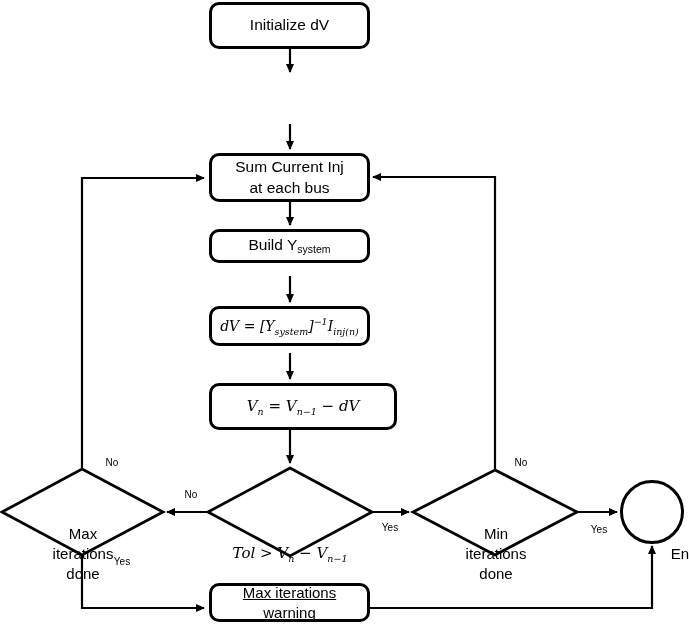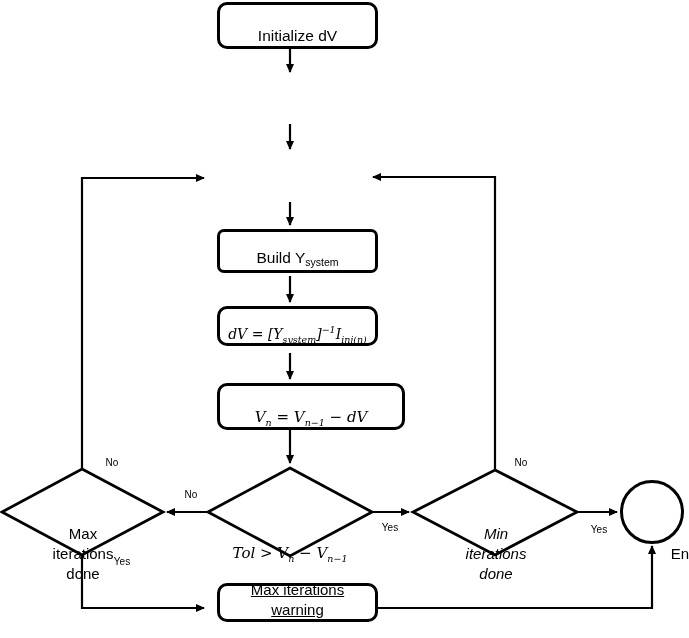--- a/index.html
+++ b/index.html
@@ -11,25 +11,24 @@
     font-family: "Liberation Sans", sans-serif;
     color: #000000;
     overflow: hidden;
   }
   svg.wires { position: absolute; left: 0; top: 0; z-index: 1; }
   .node {
     position: absolute;
     display: flex;
     flex-direction: column;
     align-items: center;
-    justify-content: flex-end;
+    justify-content: center;
     text-align: center;
     z-index: 2;
     box-sizing: border-box;
-    margin-left: 8px;
   }
   .box {
     border: 3px solid #000000;
     border-radius: 10px;
     background: #ffffff;
     font-size: 15.5px;
     line-height: 1.3;
   }
   .dlabel {
     position: absolute;
@@ -90,22 +89,26 @@
       <polygon points="495,470 577,512 495,555 413,512"></polygon>
       <circle cx="652" cy="512" r="30.5" stroke-width="3"></circle>
     </g>
   </svg>
 
   <div class="node box" style="left:209px; top:2px; width:161px; height:47px;">
     <span>Initialize dV</span>
   </div>
 
 
+  <div class="node box" style="left:209px; top:153px; width:161px; height:49px;">
+    <span>Sum Current Inj</span>
+    <span>at each bus</span>
+  </div>
 
-  <div class="node box" style="left:209px; top:229px; width:161px; height:44px;border-radius:7px;">
+  <div class="node box" style="left:209px; top:229px; width:161px; height:34px;">
     <span><span>Build Y</span><span class="subtxt">system</span></span>
   </div>
 
   <div class="node box" style="left:209px; top:306px; width:161px; height:40px;">
     <span class="math"><span>dV</span> <span>=</span> <span><span>[</span><span>Y</span><sub>system</sub><span>]</span><sup>−1</sup></span><span>I</span><sub>inj(n)</sub></span>
   </div>
 
   <div class="node box" style="left:209px; top:383px; width:188px; height:47px;">
     <span class="math" style="font-size:15px;"><span><span>V</span><sub>n</sub></span> <span>=</span> <span><span>V</span><sub>n−1</sub></span> <span>−</span> <span>dV</span></span>
   </div>
@@ -116,21 +119,21 @@
   </div>
 
   <div class="dlabel math" style="left:290px; top:512px; font-size:15px;"><span>Tol</span> <span>&gt;</span> <span><span>V</span><sub>n</sub></span> <span>−</span> <span><span>V</span><sub>n−1</sub></span></div>
 
   <div class="dlabel" style="left:83px; top:512px;">
     <div>Max</div>
     <div>iterations</div>
     <div>done</div>
   </div>
 
-  <div class="dlabel" style="left:496px; top:512px;font-style:italic;">
+  <div class="dlabel" style="left:496px; top:512px;">
     <div>Min</div>
     <div>iterations</div>
     <div>done</div>
   </div>
 
   <div class="dlabel" style="left:684px; top:512px;">End</div>
 
   <div class="elabel" style="left:191px; top:494px;">No</div>
   <div class="elabel" style="left:390px; top:527px;">Yes</div>
   <div class="elabel" style="left:112px; top:462px;">No</div>

